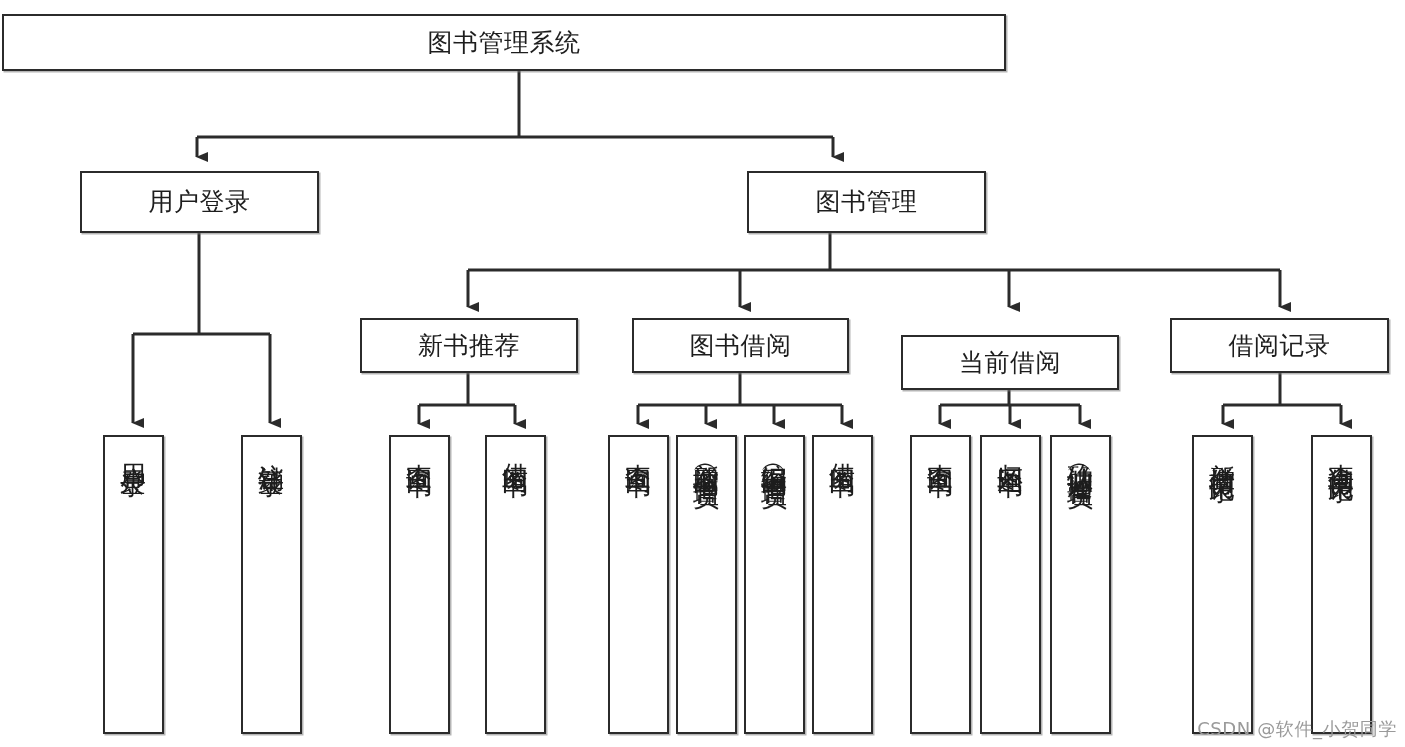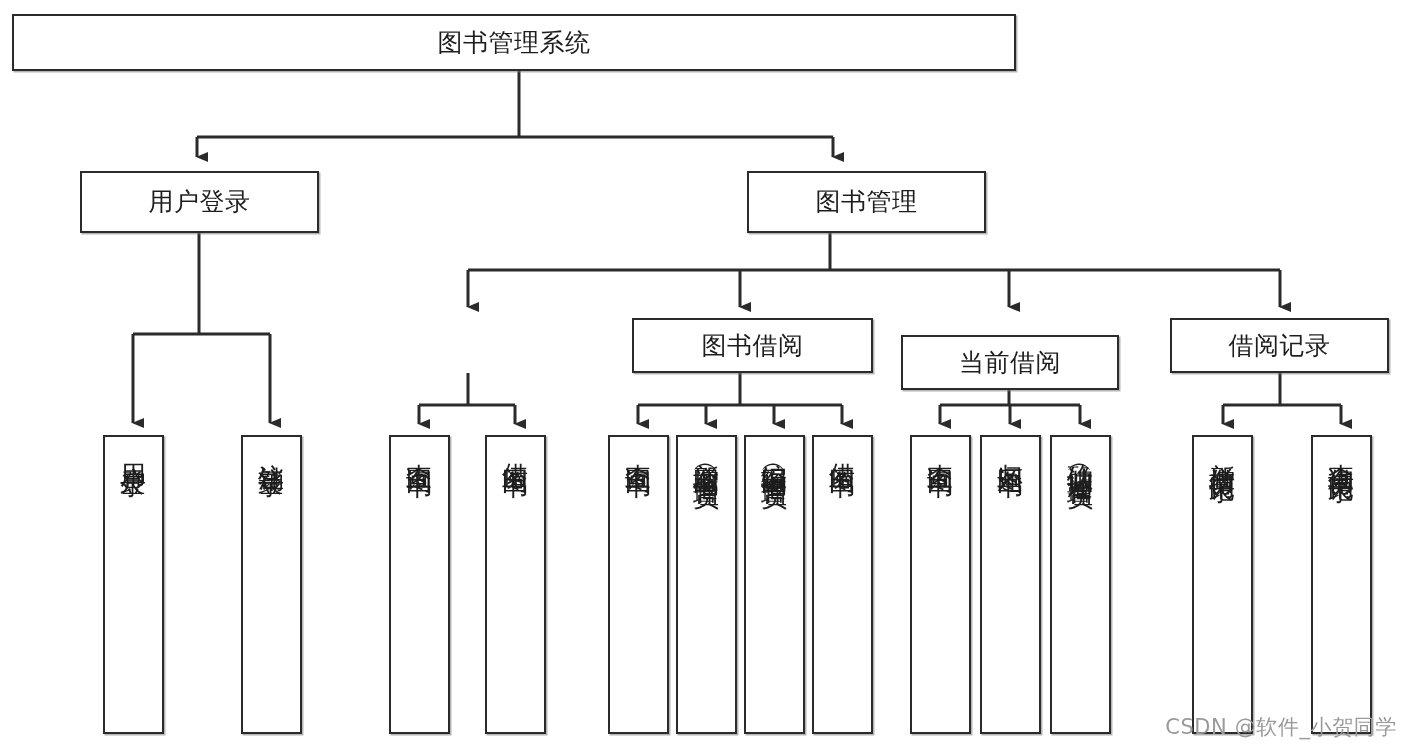--- a/index.html
+++ b/index.html
@@ -65,21 +65,21 @@
     max-height: 100%;
   }
   .vert-center {
     align-items: center;
     padding-top: 0;
   }
   #watermark {
     position: absolute;
     right: 8px;
     bottom: 6px;
-    font-size: 21px;
+    font-size: 18px;
     color: #9a9a9a;
     letter-spacing: 0.6px;
     white-space: nowrap;
   }
 </style>
 </head>
 <body>
 
 <div id="diagram-root">
 
@@ -126,32 +126,35 @@
       <path d="M1010,405 L1010,424" marker-end="url(#arw)"></path>
       <path d="M1080,405 L1080,424" marker-end="url(#arw)"></path>
 
       <path d="M1280,373 L1280,405"></path>
       <path d="M1223,405 L1341,405"></path>
       <path d="M1223,405 L1223,424" marker-end="url(#arw)"></path>
       <path d="M1341,405 L1341,424" marker-end="url(#arw)"></path>
     </g>
   </svg>
 
-  <div class="node root horiz" style="left:12px; top:14px; width:1004px; height:57px;">
+  <div class="node root horiz" style="left:2px; top:14px; width:1004px; height:57px;">
     <span class="label">图书管理系统</span>
   </div>
 
   <div class="node horiz" style="left:80px; top:171px; width:239px; height:62px;">
     <span class="label">用户登录</span>
   </div>
   <div class="node horiz" style="left:747px; top:171px; width:239px; height:62px;">
     <span class="label">图书管理</span>
   </div>
 
-  <div class="node horiz" style="left:632px; top:318px; width:241px; height:55px;">
+  <div class="node horiz" style="left:360px; top:318px; width:218px; height:55px;">
+    <span class="label">新书推荐</span>
+  </div>
+  <div class="node horiz" style="left:632px; top:318px; width:217px; height:55px;">
     <span class="label">图书借阅</span>
   </div>
   <div class="node horiz" style="left:901px; top:318px; width:218px; height:55px;margin-top:17px;">
     <span class="label">当前借阅</span>
   </div>
   <div class="node horiz" style="left:1170px; top:318px; width:219px; height:55px;">
     <span class="label">借阅记录</span>
   </div>
 
   <div class="node vert vert-center" style="left:103px; top:435px; width:61px; height:299px;">

